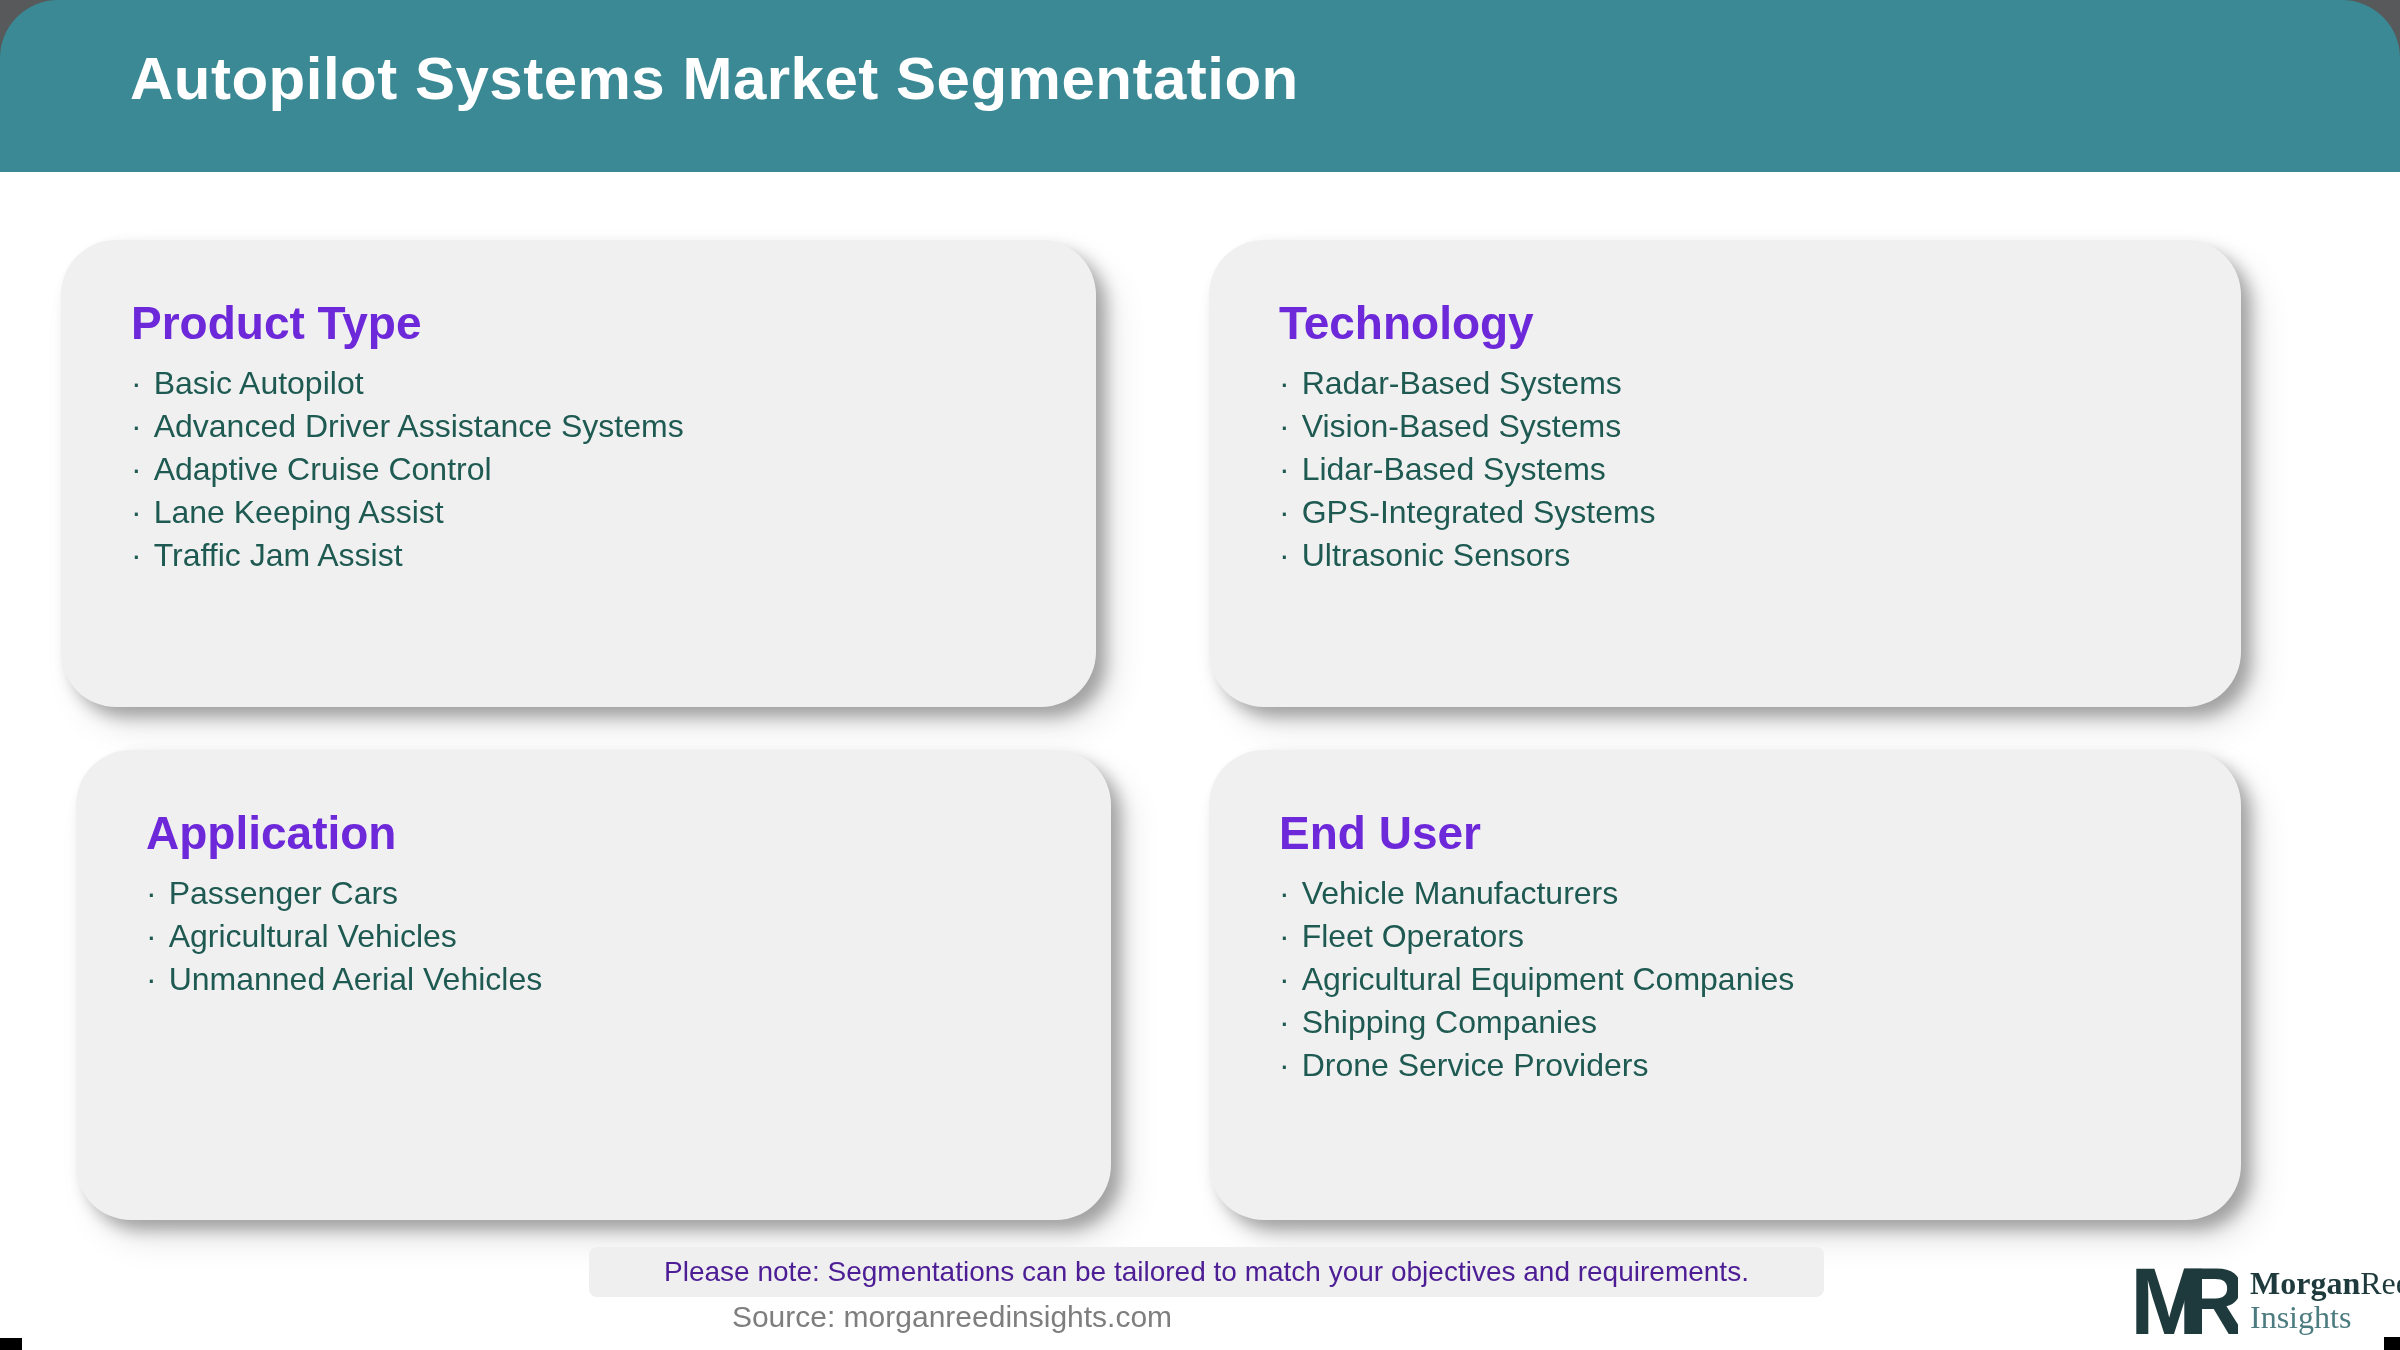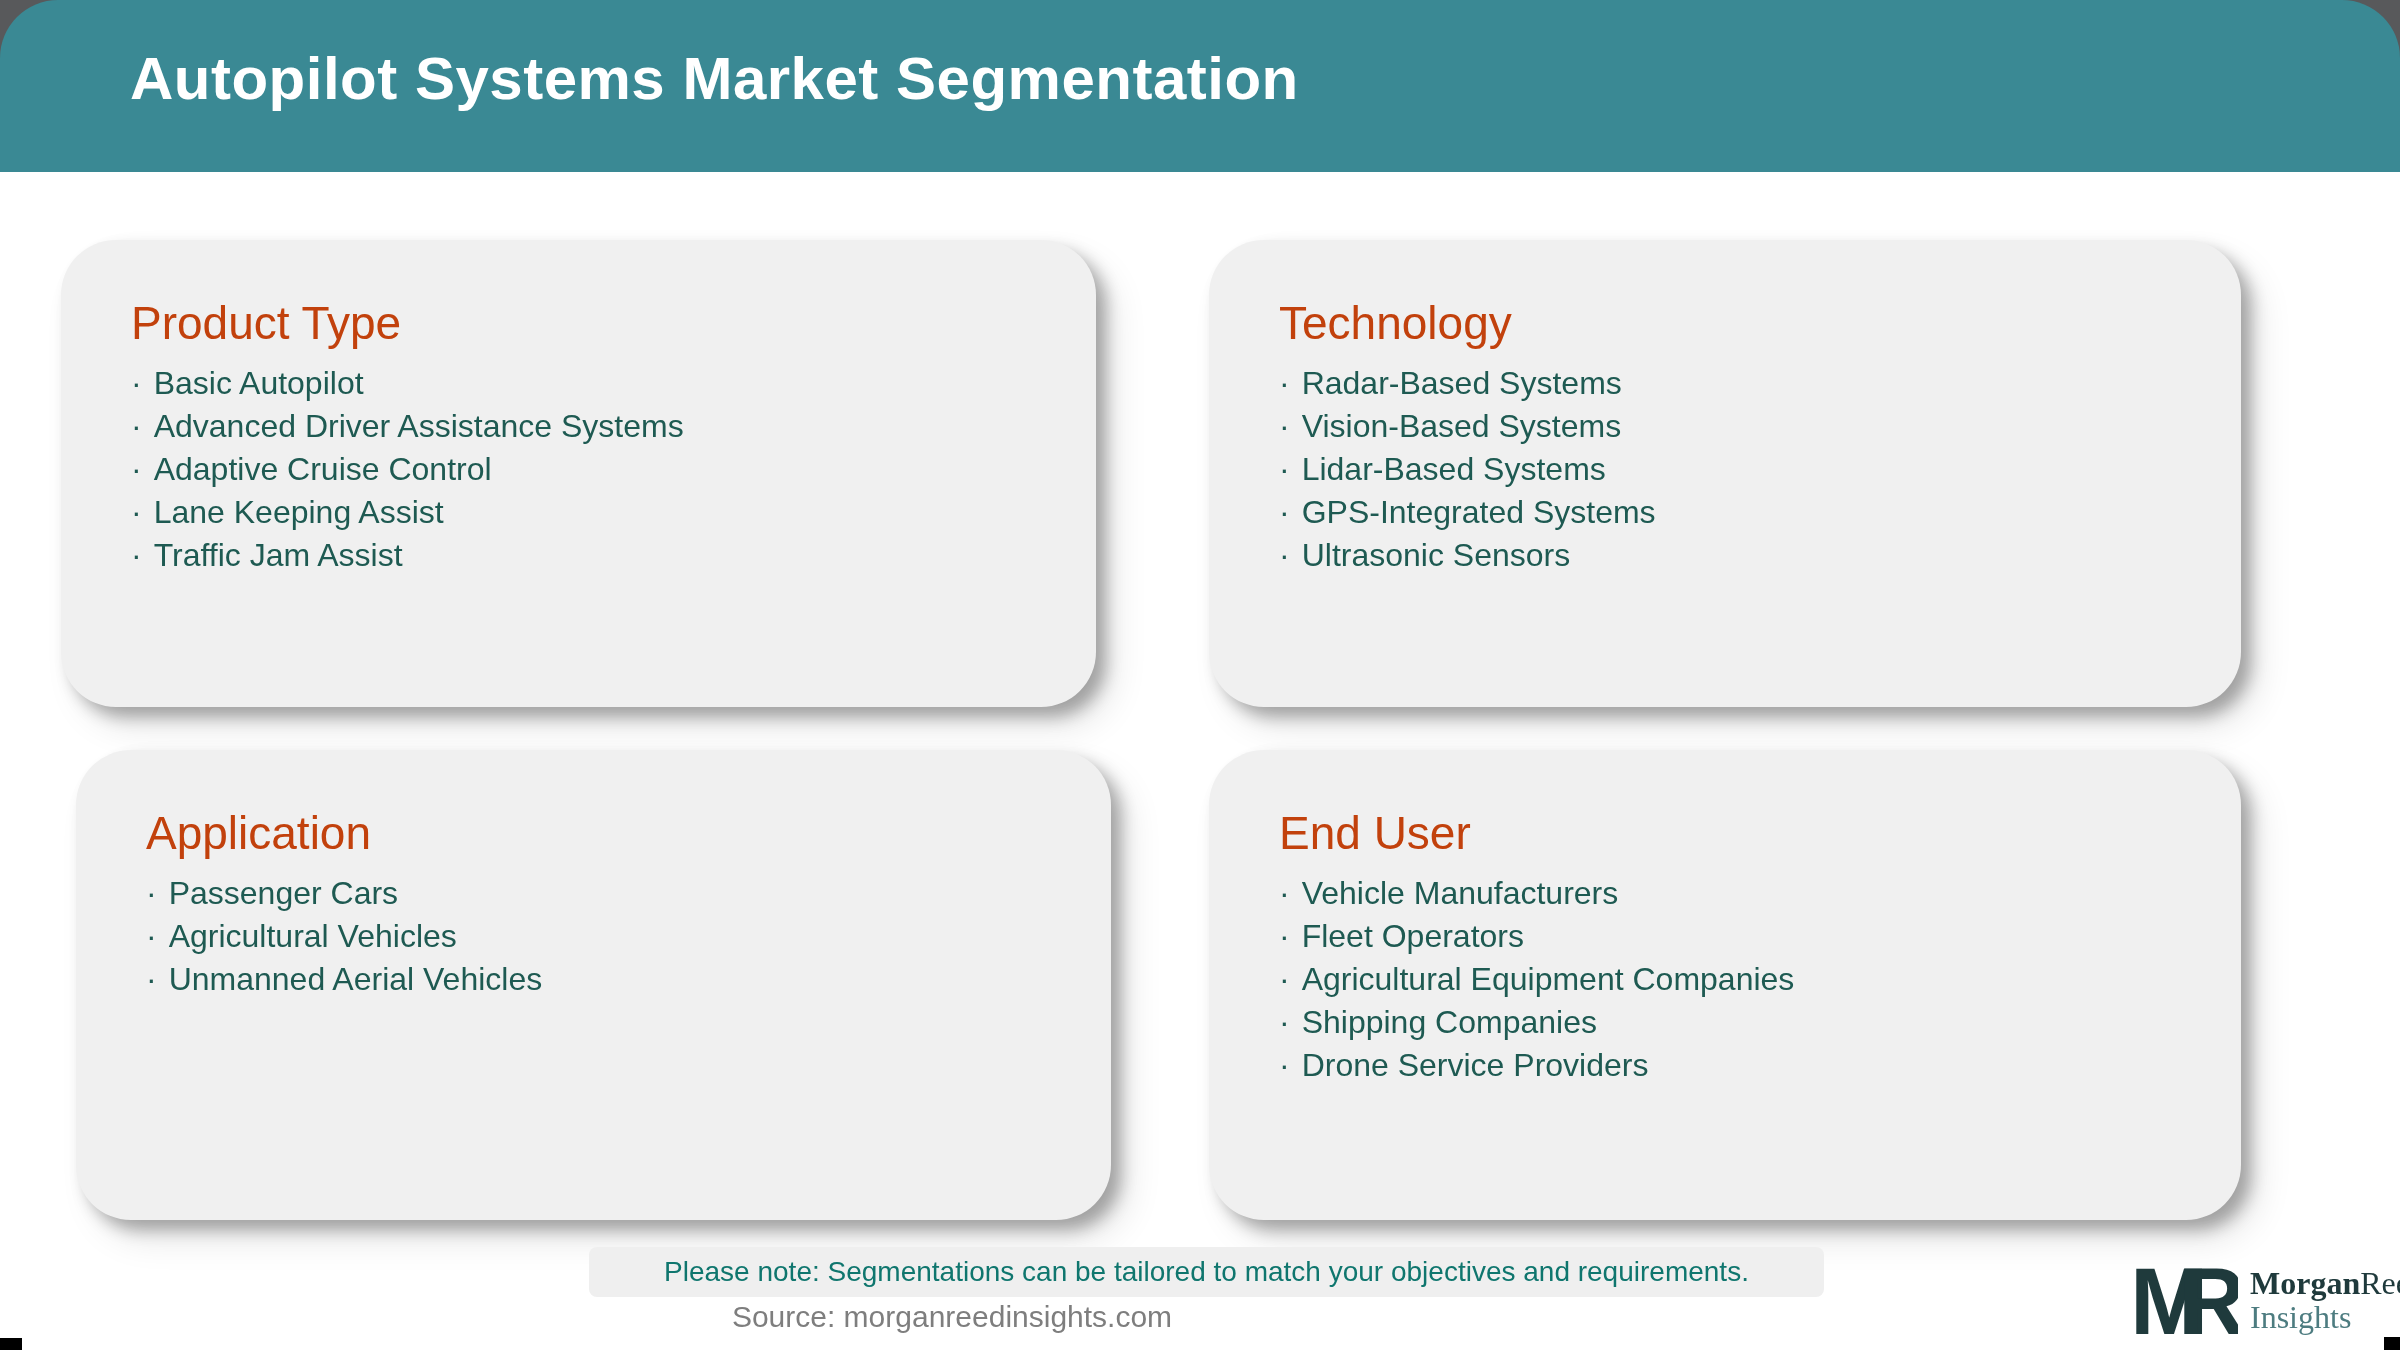--- a/index.html
+++ b/index.html
@@ -36,42 +36,42 @@
     border-radius:55px;
     box-shadow:10px 10px 16px rgba(0,0,0,0.30), 18px 20px 34px rgba(0,0,0,0.10);
     padding:56px 70px;
   }
   .card-1 { left:61px;   top:240px; width:1035px; height:467px; }
   .card-2 { left:1209px; top:240px; width:1032px; height:467px; }
   .card-3 { left:76px;   top:750px; width:1035px; height:470px; }
   .card-4 { left:1209px; top:750px; width:1032px; height:470px; }
 
   .card h2 {
-    font-size:46px; font-weight:normal;
-    color:#c2410c;
+    font-size:46px; font-weight:bold;
+    color:#6d28d9;
     margin-bottom:12px;
   }
   .card ul { list-style:none; }
   .card li {
     font-size:32px; line-height:43px;
     color:#1e5a52;
     white-space:nowrap;
   }
   .card li .dot {
     display:inline-block;
     margin-right:12px;
     color:#1e5a52;
   }
 
   .note {
     position:absolute; left:589px; top:1247px;
     width:1235px; height:50px;
     background:#efefef; border-radius:8px;
     display:flex; align-items:center; justify-content:center;
-    font-size:28px; color:#0f766e;
+    font-size:28px; color:#4c1d95;
   }
 
   .source {
     position:absolute; top:1300px; left:0;
     width:1904px; text-align:center;
     font-size:30px; color:#7e7e7e;
   }
 
   .logo {
     position:absolute; left:2134px; top:1260px;

